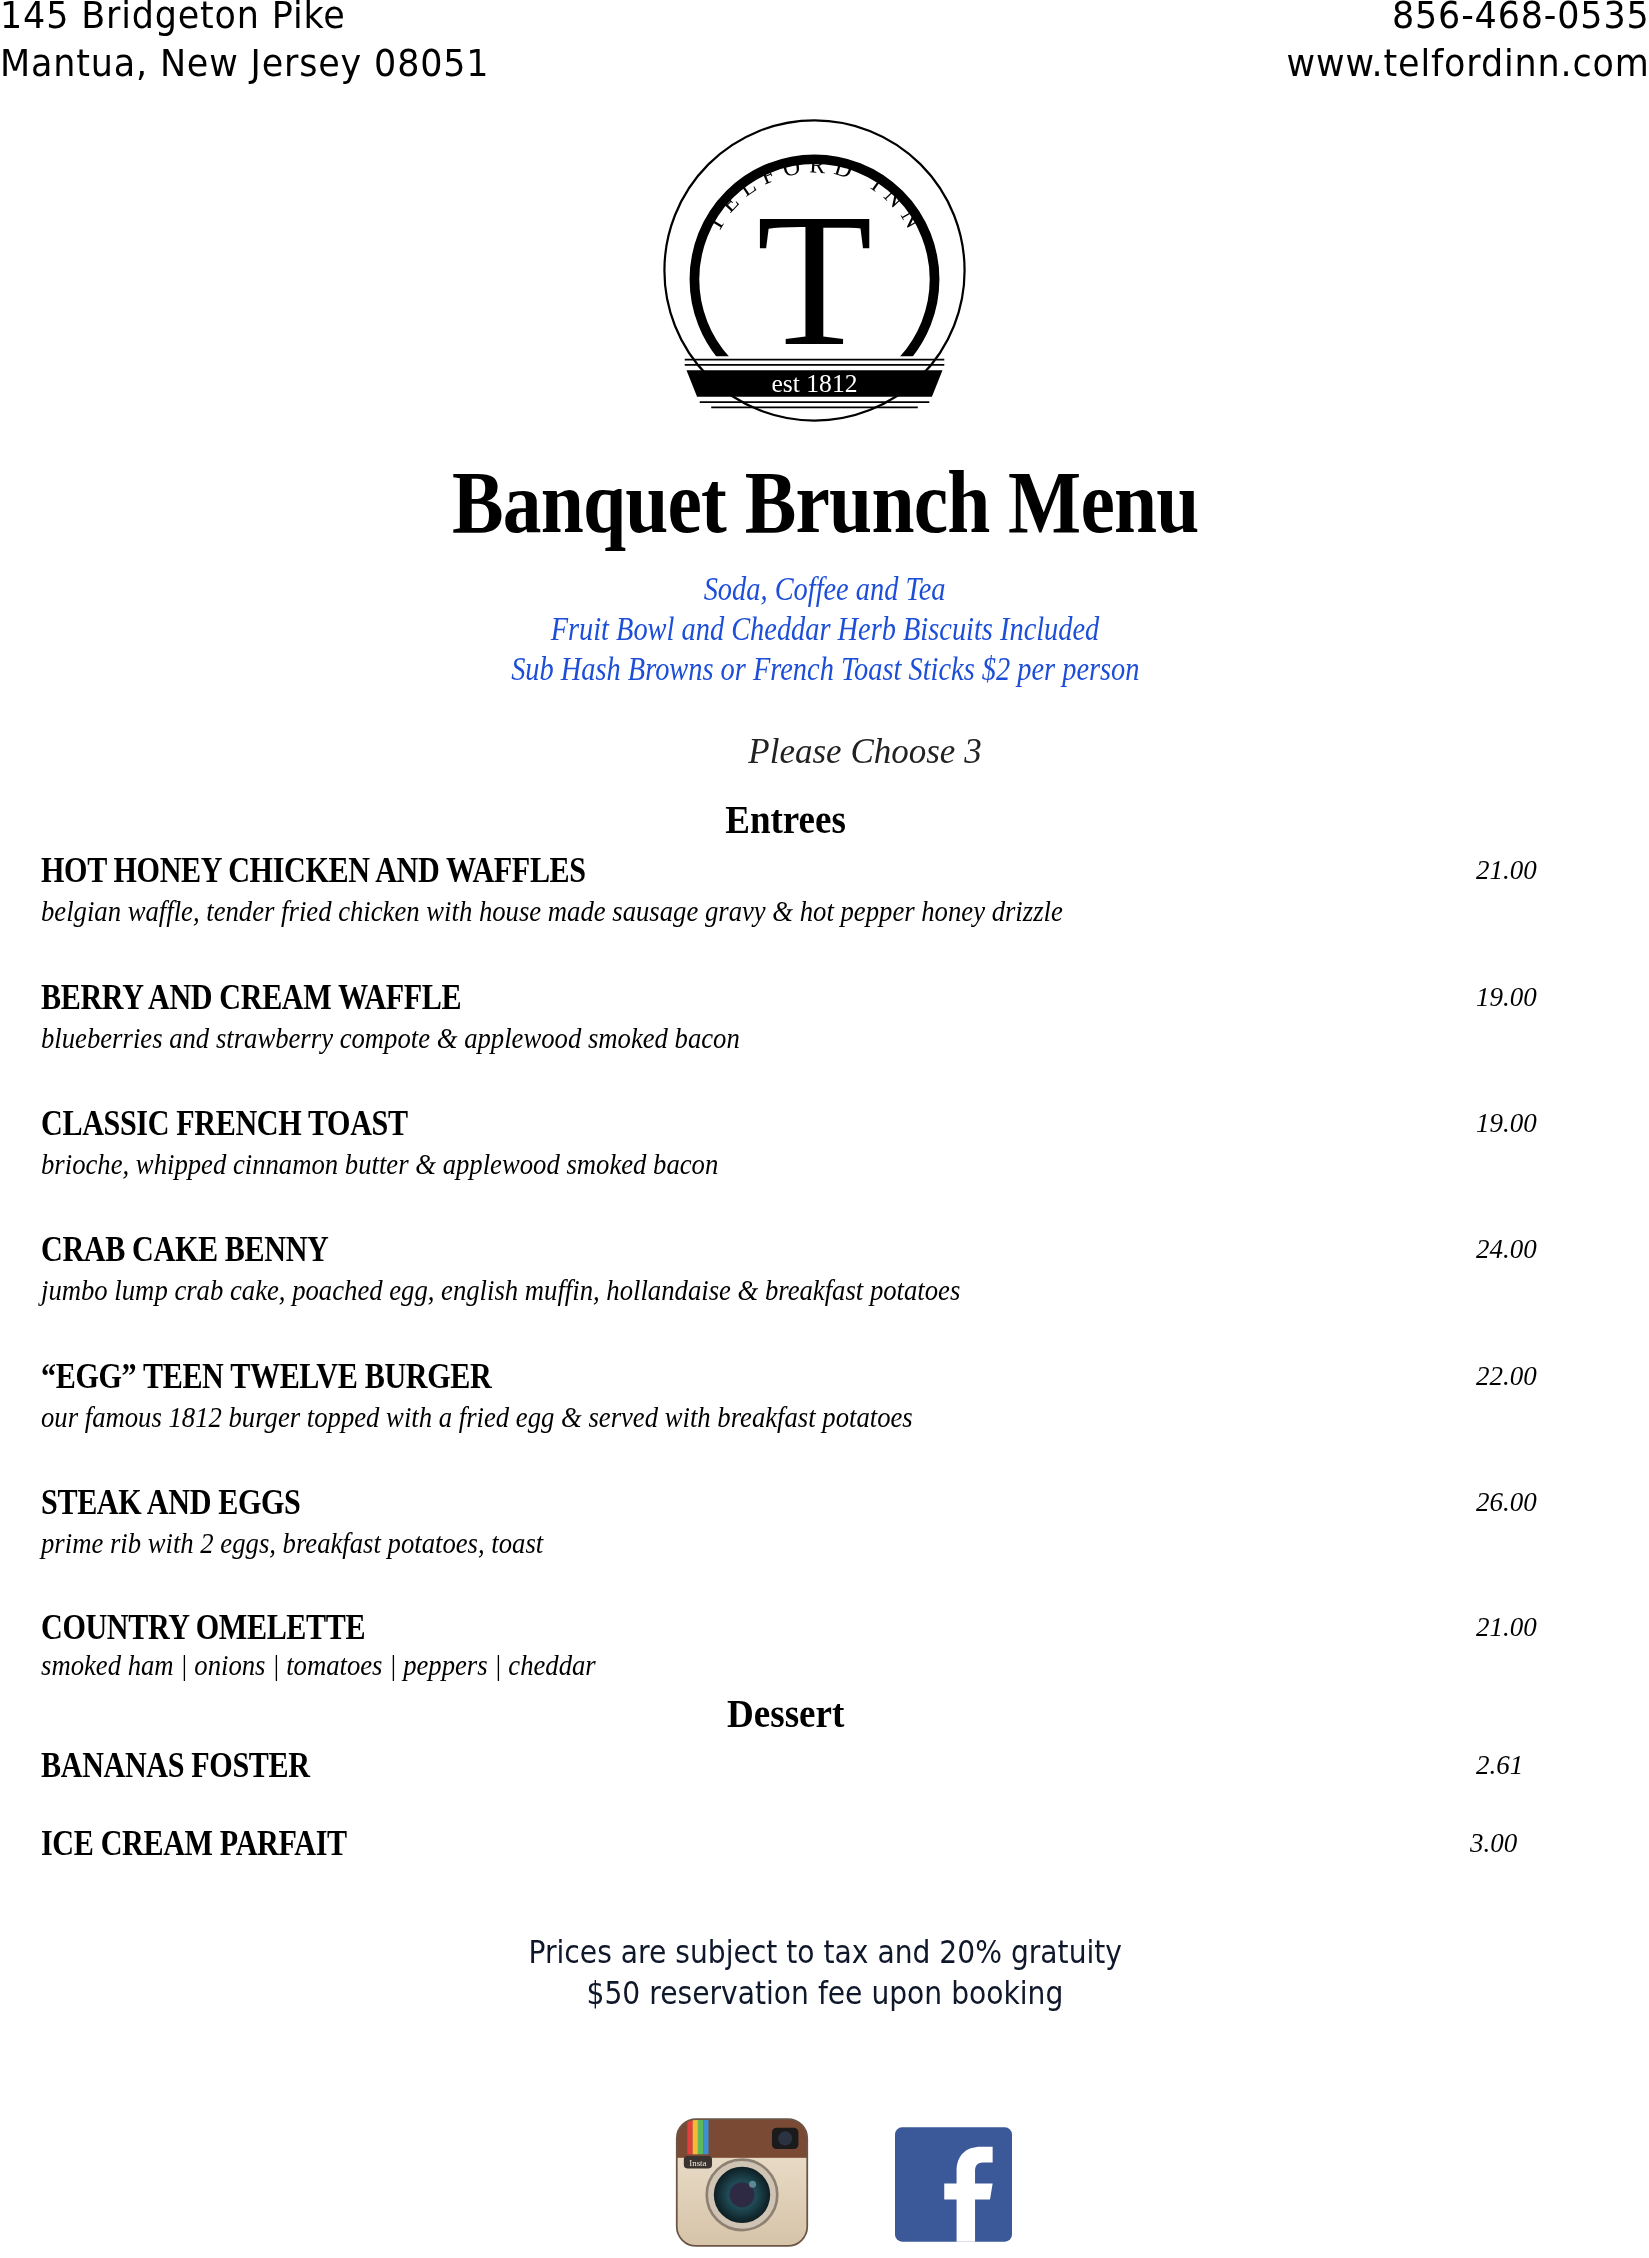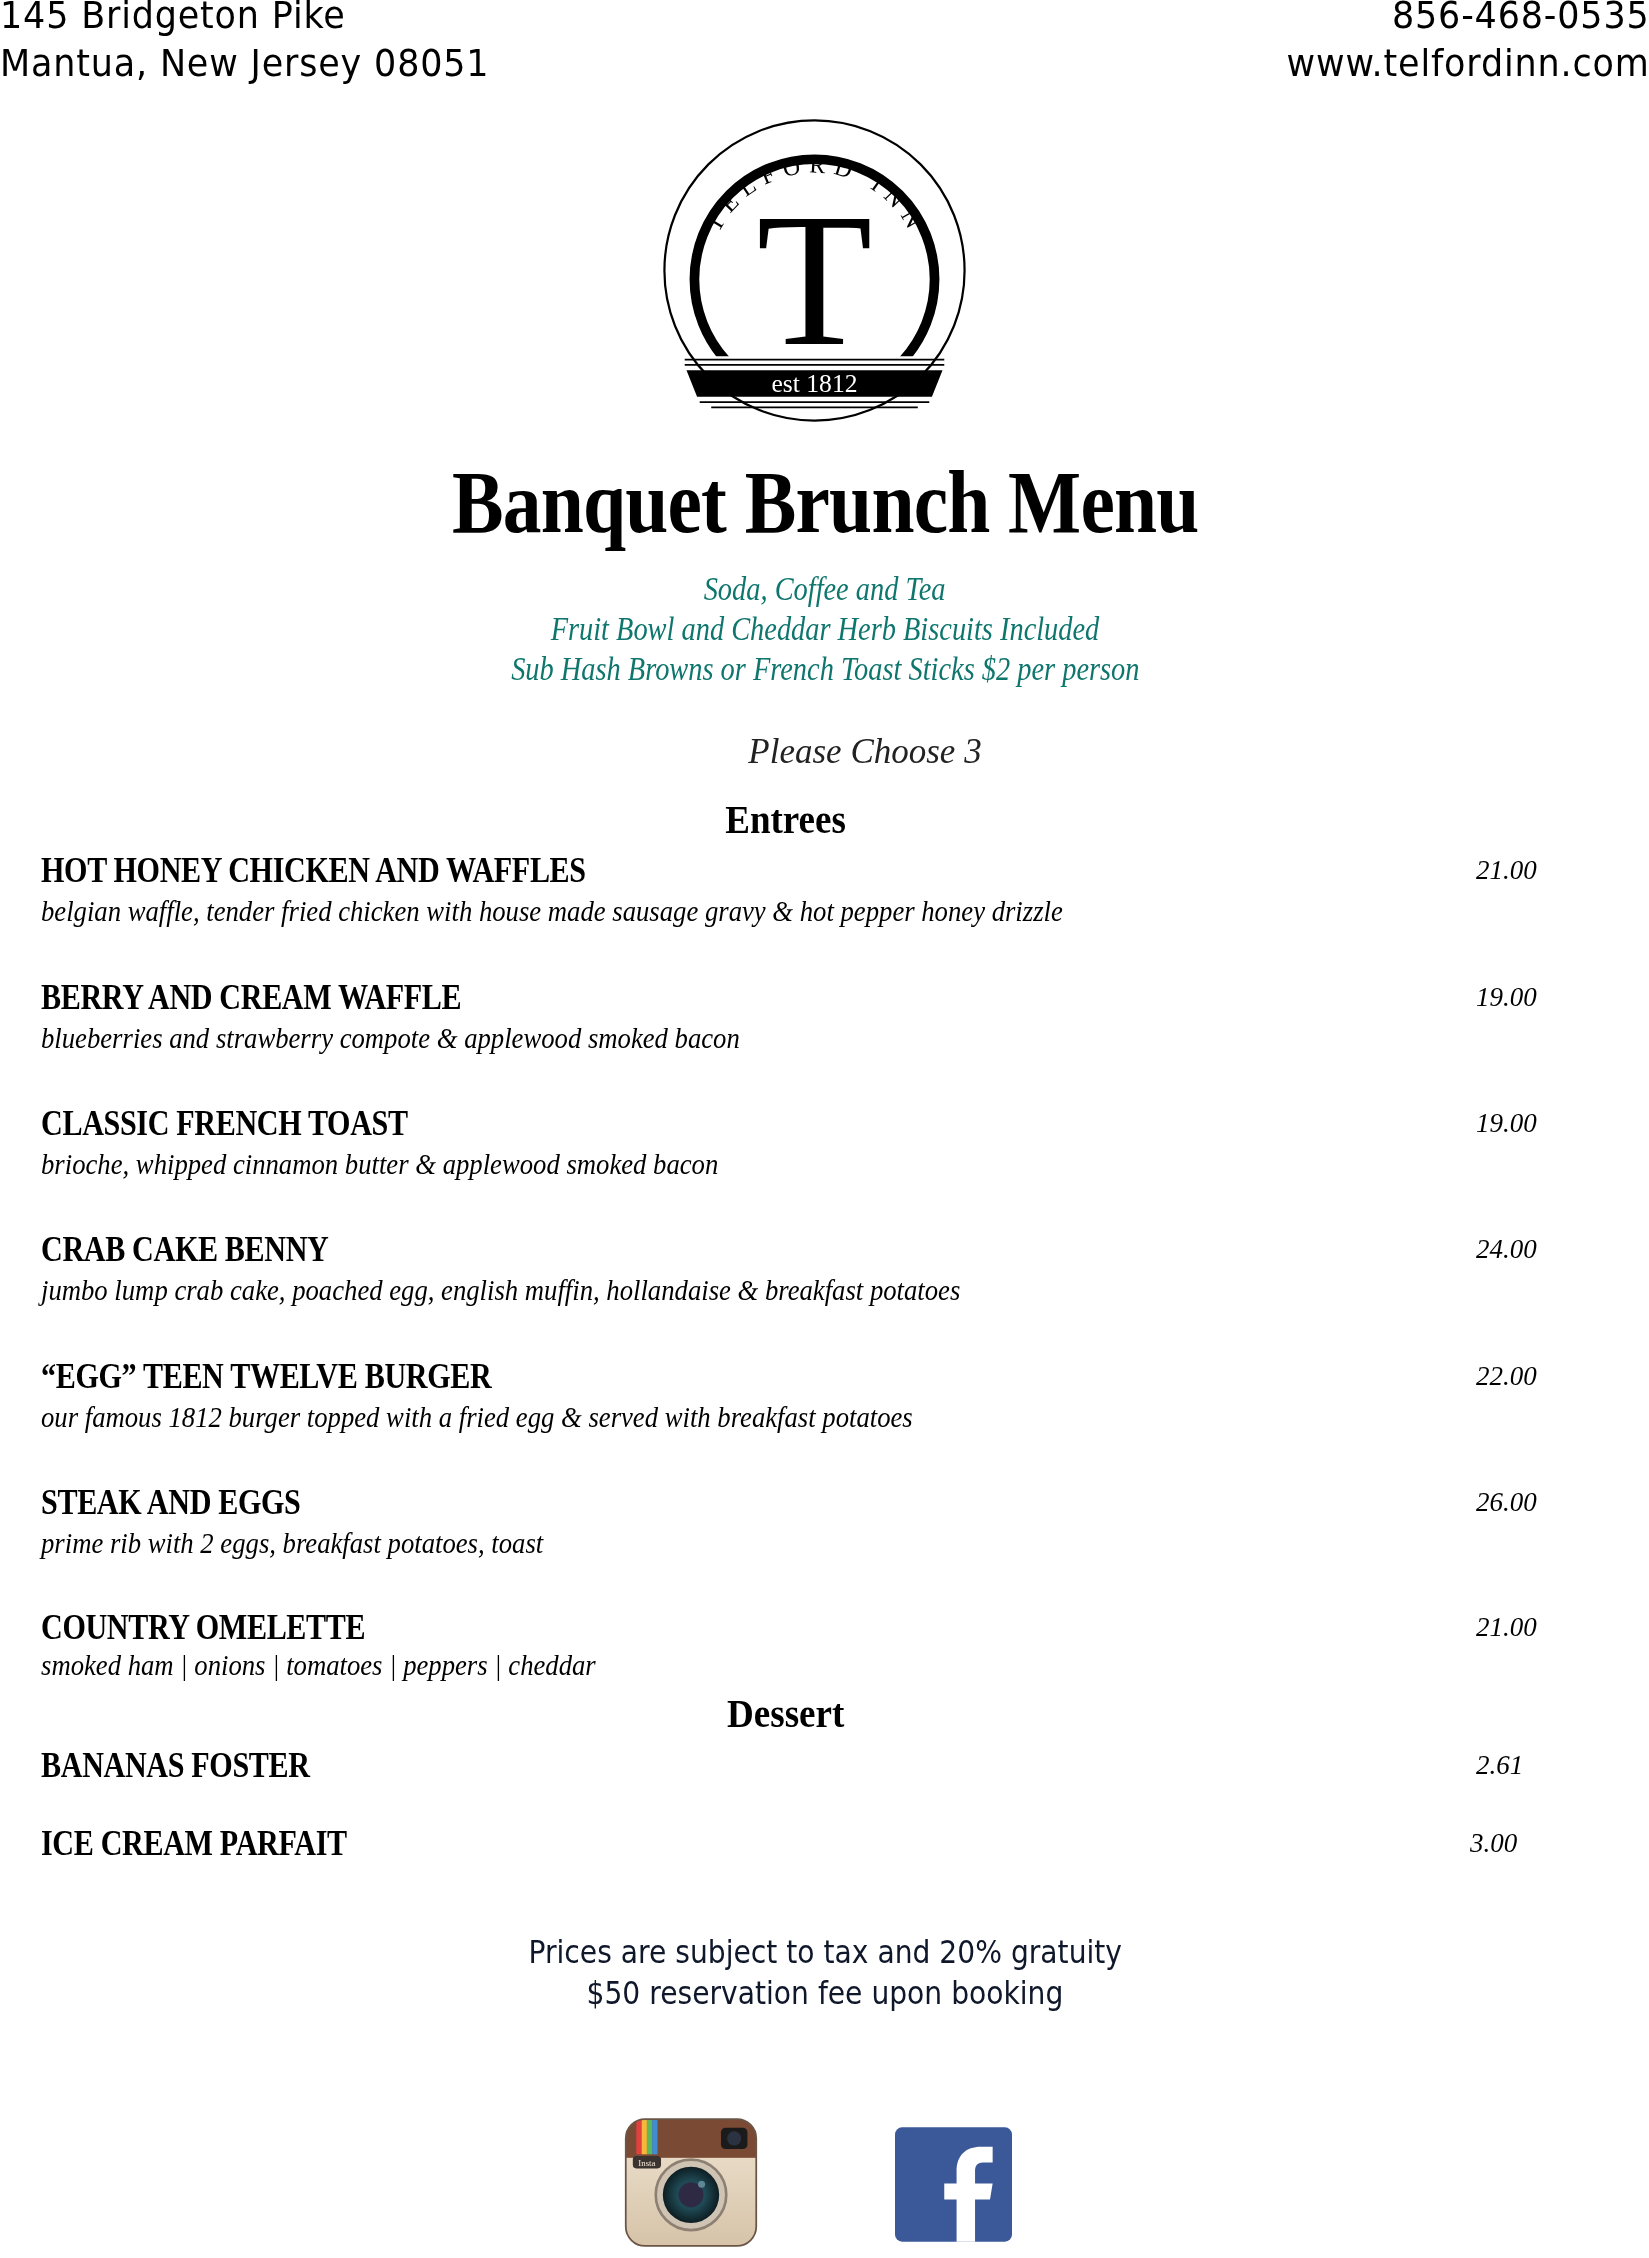--- a/index.html
+++ b/index.html
@@ -8,38 +8,38 @@
   .contact { font-family:"DejaVu Sans", sans-serif; font-size:38px; line-height:48px; letter-spacing:0.9px; transform-origin:left top; }
   .contact-left { left:0; top:-8.8px; transform:scaleX(0.92); }
   .contact-right { right:0; top:-8.8px; text-align:right; transform-origin:right top; transform:scaleX(0.92); }
   .contact div { white-space:nowrap; }
 
   .logo { left:660px; top:116px; width:309px; height:309px; }
 
   .title { left:0; width:1650px; top:454px; text-align:center; font-family:"Liberation Serif", serif; font-weight:bold; font-size:88px; line-height:97px; }
   .title span { display:inline-block; transform:scaleX(0.88); letter-spacing:-0.9px; }
 
-  .subtitle { left:0; width:1650px; top:569px; text-align:center; font-family:"Liberation Serif", serif; font-style:italic; font-size:33px; line-height:40px; color:#0f766e; }
+  .subtitle { left:0; width:1650px; top:569px; text-align:center; font-family:"Liberation Serif", serif; font-style:italic; font-size:33px; line-height:40px; color:#1d4ed8; }
   .subtitle div span { display:inline-block; transform:scaleX(0.86); }
 
   .choose { left:0; width:1650px; top:730px; text-align:center; font-family:"Liberation Serif", serif; font-style:italic; font-size:35px; line-height:44px; color:#222;margin-left:40px; }
 
   .section-head { left:2px; width:1568px; text-align:center; font-family:"Liberation Serif", serif; font-weight:bold; font-size:39px; line-height:44px; }
   .section-head span { display:inline-block; transform:scaleX(0.95); }
 
   .item { left:41px; width:1517px; }
   .item-name { font-family:"Liberation Serif", serif; font-weight:bold; font-size:35px; line-height:41px; white-space:nowrap; display:inline-block; transform-origin:left center; transform:scaleX(0.86); letter-spacing:-0.4px; }
   .item-desc { font-family:"Liberation Serif", serif; font-style:italic; font-size:29px; line-height:41px; white-space:nowrap; display:block; transform-origin:left center; transform:scaleX(0.92); }
   .price { position:absolute; font-family:"Liberation Serif", serif; font-style:italic; font-size:27px; line-height:41px; }
 
   .footer-note { left:0; width:1650px; top:1932px; text-align:center; font-family:"DejaVu Sans", sans-serif; font-size:32px; line-height:41px; color:#0f172a; }
   .footer-note div span { display:inline-block; transform:scaleX(0.88); }
 
   .social { top:2117px; }
-  .insta { left:624px; width:160px; height:131px; }
+  .insta { left:675px; width:160px; height:131px; }
   .fb { left:895px; top:2127px; width:117px; height:115px; }
 </style>
 </head>
 <body>
 
 <div class="abs contact contact-left">
   <div>145 Bridgeton Pike</div>
   <div>Mantua, New Jersey 08051</div>
 </div>
 <div class="abs contact contact-right">

